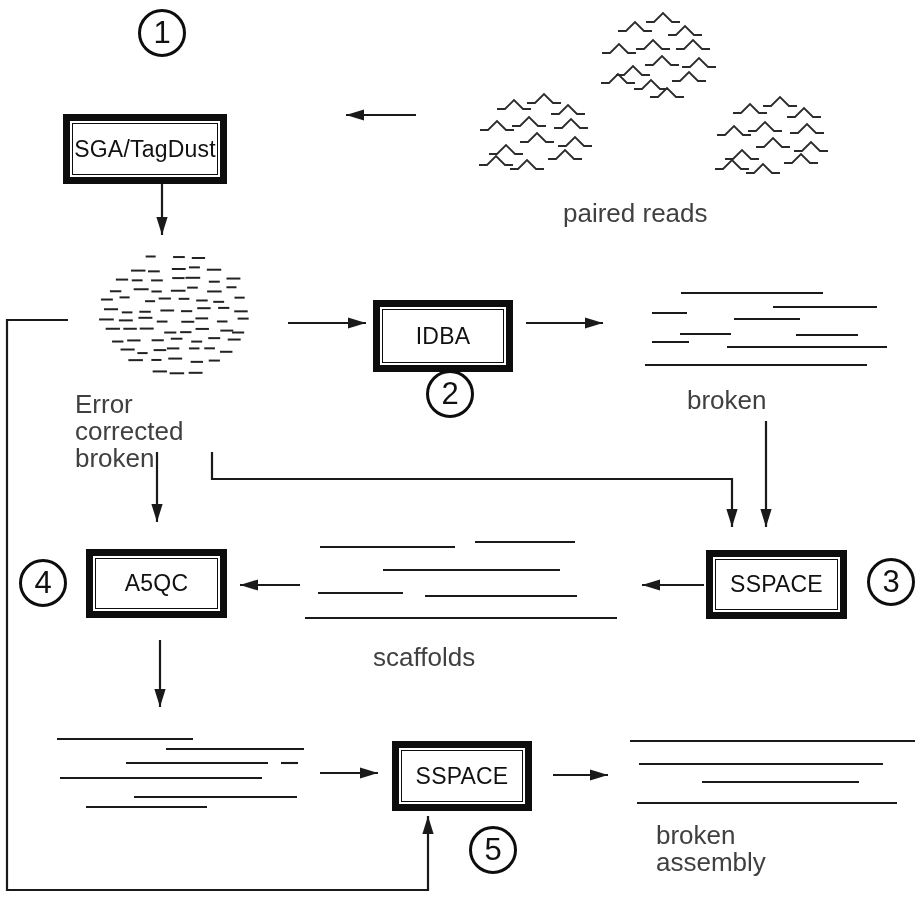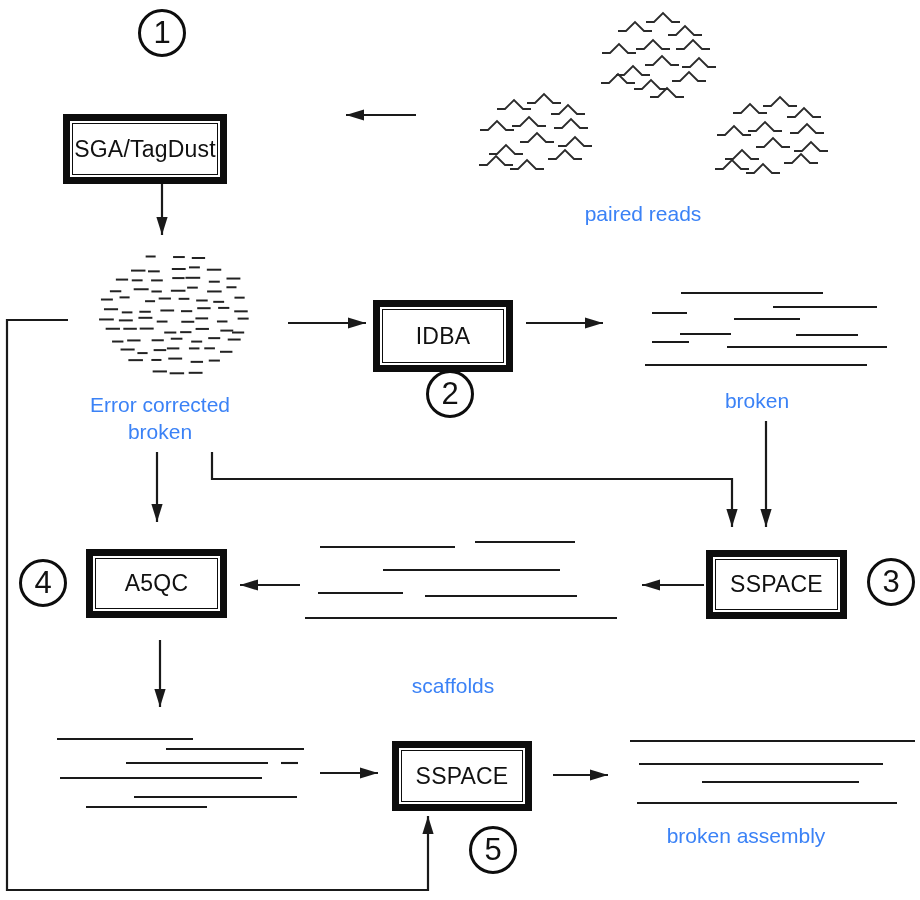--- a/index.html
+++ b/index.html
@@ -16,21 +16,21 @@
   .pbox::before{
     content:"";position:absolute;inset:2px;border:1.6px solid #0d0d0d;pointer-events:none;
   }
   .pbox span{position:relative;z-index:1;}
   .numcircle{
     position:absolute;width:48px;height:48px;border:3.2px solid #0d0d0d;border-radius:50%;
     background:#fff;display:flex;align-items:center;justify-content:center;
     font-size:31px;box-sizing:border-box;
   }
   .lbl{
-    position:absolute;font-size:21px;text-align:center;line-height:27px;color:#3b82f6;
+    position:absolute;font-size:26px;text-align:left;line-height:27px;color:#404040;
   }
 </style>
 </head>
 <body>
 
 <div class="canvas">
 
   <svg class="wires" id="wires" viewBox="0 0 920 900">
       <polyline points="416,115 346,115" fill="none" stroke="#1a1a1a" stroke-width="2.2"></polyline>
       <polygon points="346,115 364,109.4 364,120.6" fill="#1a1a1a" stroke="none"></polygon>
@@ -217,16 +217,16 @@
 
   <div class="numcircle" style="left:138px;top:9px;">1</div>
   <div class="numcircle" style="left:426px;top:370px;">2</div>
   <div class="numcircle" style="left:867px;top:558px;">3</div>
   <div class="numcircle" style="left:19px;top:559px;">4</div>
   <div class="numcircle" style="left:469px;top:826px;">5</div>
 
   <div class="lbl" style="left:563px;top:200px;width:160px;">paired reads</div>
   <div class="lbl" style="left:75px;top:391px;width:170px;">Error corrected broken</div>
   <div class="lbl" style="left:687px;top:387px;width:140px;">broken</div>
-  <div class="lbl" style="left:373px;top:644px;width:160px;margin-top:28px;">scaffolds</div>
+  <div class="lbl" style="left:373px;top:644px;width:160px;">scaffolds</div>
   <div class="lbl" style="left:656px;top:822px;width:180px;">broken assembly</div>
 
 </div>
 
 </body></html>

